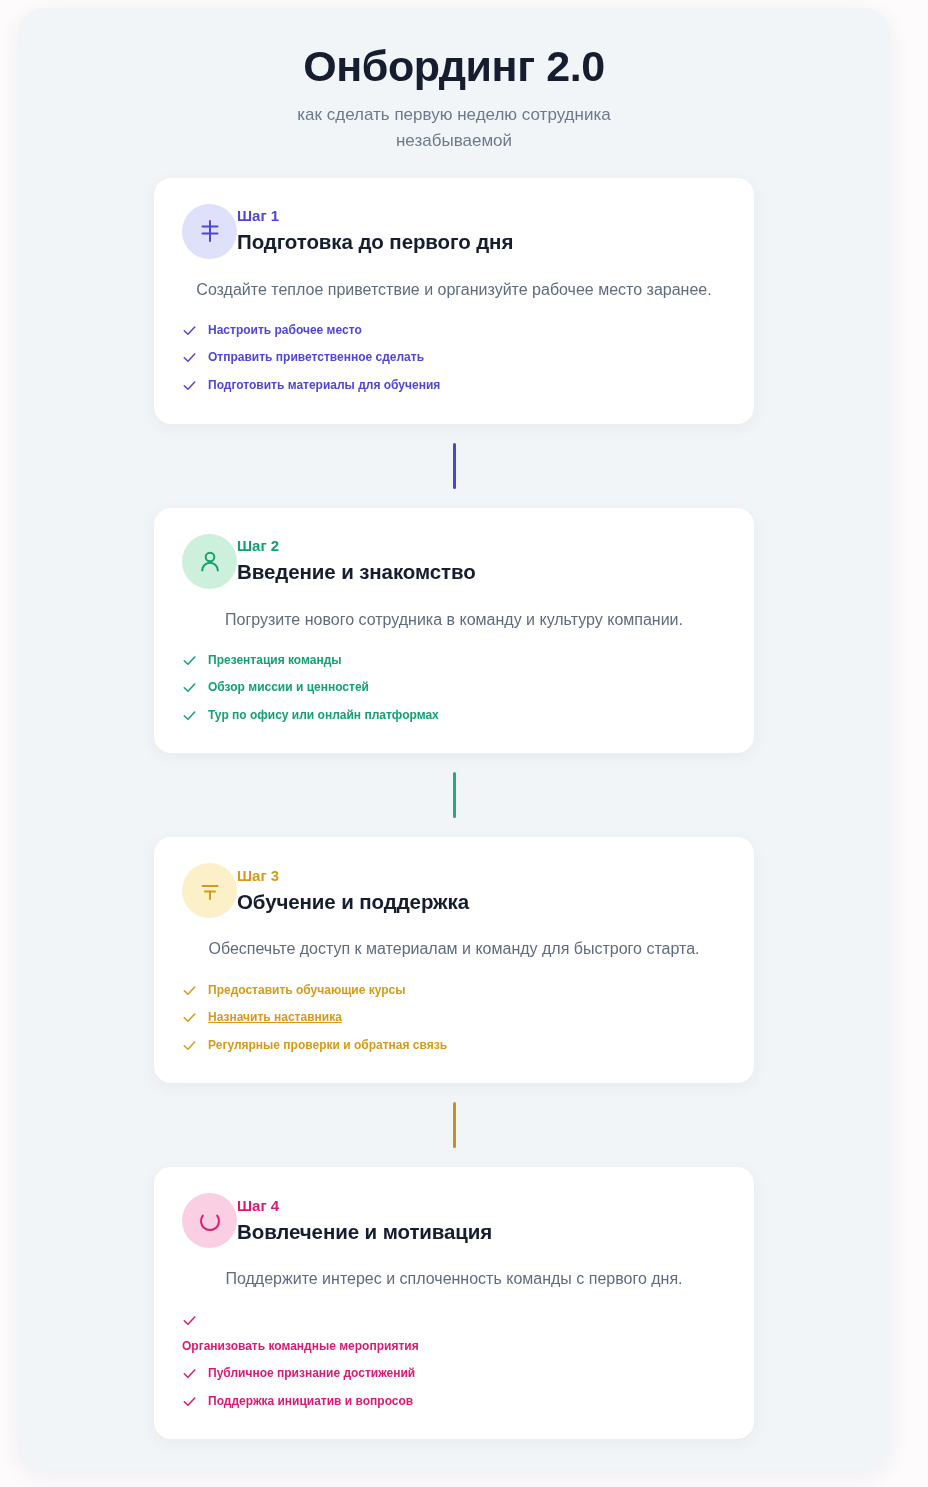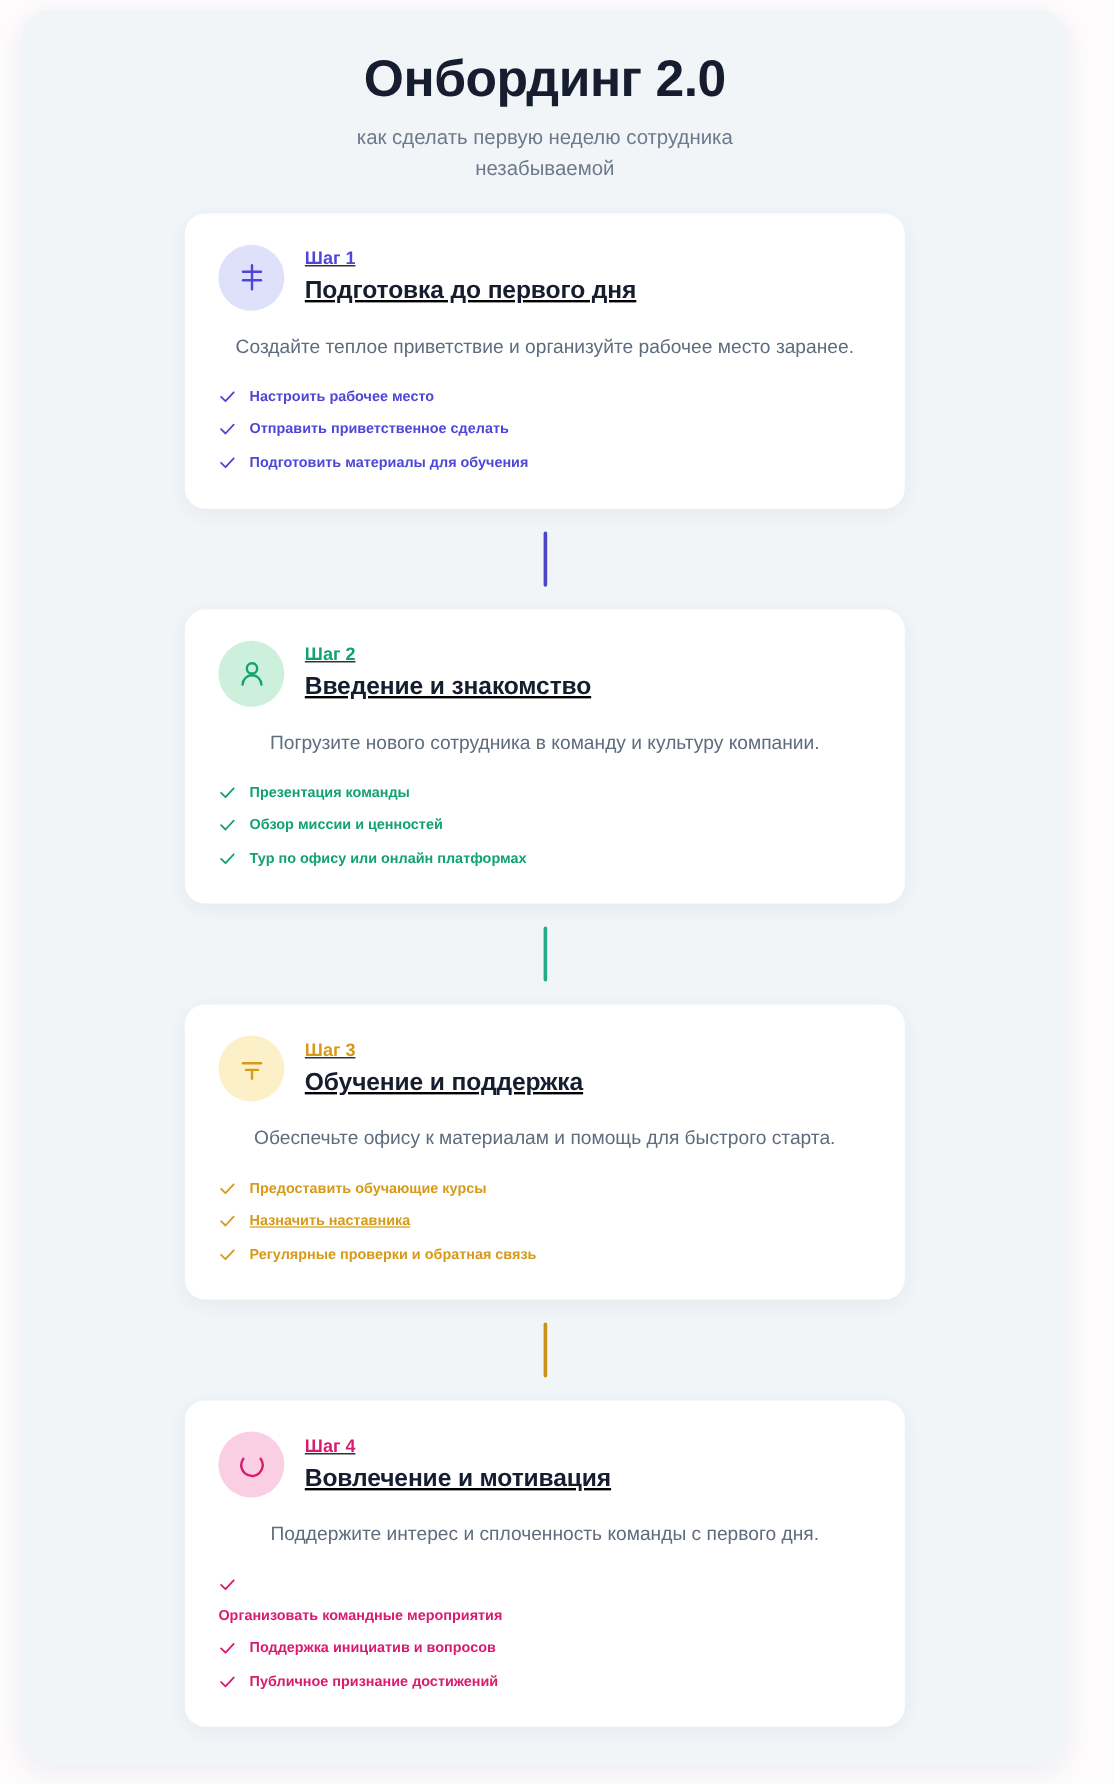--- a/index.html
+++ b/index.html
@@ -58,22 +58,20 @@
     position: relative;
     background: #ffffff;
     border-radius: 17px;
     padding: 26px 28px 24px 28px;
     box-shadow: 0 4px 16px rgba(35, 50, 80, 0.055);
   }
 
   .step-head {
     display: flex;
     align-items: center;
-    gap: 17px;
-    text-decoration: underline;
   }
 
   .step-badge {
     flex: 0 0 auto;
     width: 55px;
     height: 55px;
     border-radius: 50%;
     display: flex;
     align-items: center;
     justify-content: center;
@@ -234,21 +232,21 @@
               <line x1="5.5" y1="8" x2="20.5" y2="8"></line>
               <line x1="8" y1="13.6" x2="18" y2="13.6"></line>
               <line x1="13" y1="13.6" x2="13" y2="21"></line>
             </svg>
           </span>
           <div class="step-headtext">
             <div class="step-eyebrow" style="color: rgb(215, 154, 24);">Шаг 3</div>
             <h2 class="step-title">Обучение и поддержка</h2>
           </div>
         </div>
-        <p class="step-desc">Обеспечьте офису к материалам и помощь для быстрого старта.</p>
+        <p class="step-desc">Обеспечьте доступ к материалам и команду для быстрого старта.</p>
         <ul class="step-list">
           <li style="color: rgb(215, 154, 24);">
             <svg class="check-icon" viewBox="0 0 16 16" fill="none" stroke="#d79a18" stroke-width="1.6" stroke-linecap="round" stroke-linejoin="round">
               <polyline points="2.4,8.2 6.3,12 13.6,4.2"></polyline>
             </svg>
             <span>Предоставить обучающие курсы</span>
           </li>
           <li style="color: rgb(215, 154, 24); text-decoration: underline;">
             <svg class="check-icon" viewBox="0 0 16 16" fill="none" stroke="#d79a18" stroke-width="1.6" stroke-linecap="round" stroke-linejoin="round">
               <polyline points="2.4,8.2 6.3,12 13.6,4.2"></polyline>
@@ -283,25 +281,25 @@
           <li style="color: rgb(216, 27, 112); flex-direction: column;">
             <svg class="check-icon" viewBox="0 0 16 16" fill="none" stroke="#d81b70" stroke-width="1.6" stroke-linecap="round" stroke-linejoin="round">
               <polyline points="2.4,8.2 6.3,12 13.6,4.2"></polyline>
             </svg>
             <span>Организовать командные мероприятия</span>
           </li>
           <li style="color: rgb(216, 27, 112);">
             <svg class="check-icon" viewBox="0 0 16 16" fill="none" stroke="#d81b70" stroke-width="1.6" stroke-linecap="round" stroke-linejoin="round">
               <polyline points="2.4,8.2 6.3,12 13.6,4.2"></polyline>
             </svg>
-            <span>Поддержка инициатив и вопросов</span>
+            <span>Публичное признание достижений</span>
           </li>
           <li style="color: rgb(216, 27, 112);">
             <svg class="check-icon" viewBox="0 0 16 16" fill="none" stroke="#d81b70" stroke-width="1.6" stroke-linecap="round" stroke-linejoin="round">
               <polyline points="2.4,8.2 6.3,12 13.6,4.2"></polyline>
             </svg>
-            <span>Публичное признание достижений</span>
+            <span>Поддержка инициатив и вопросов</span>
           </li>
         </ul>
       </section>
     </main>
 
 </div>
 
 </body></html>

